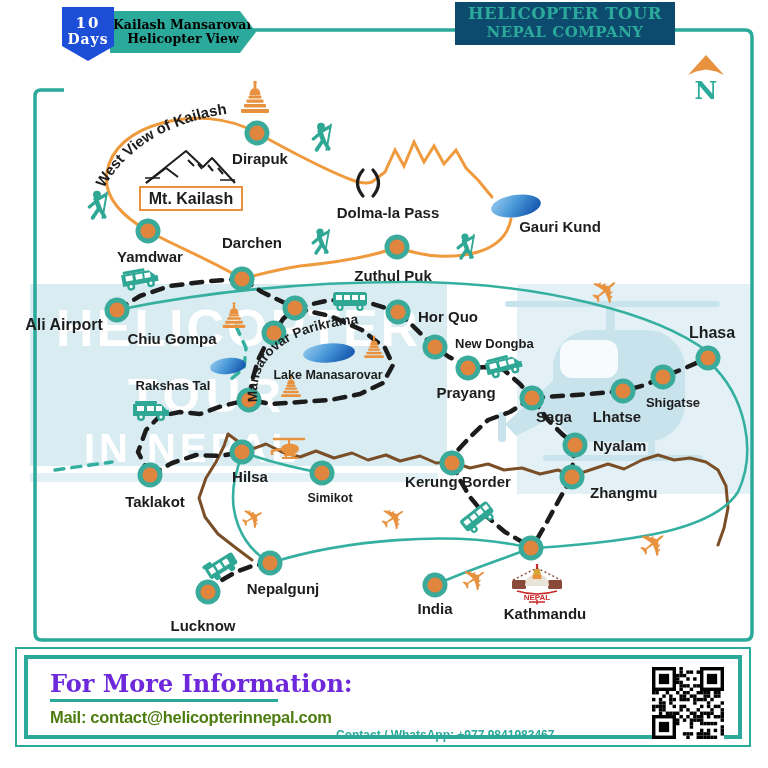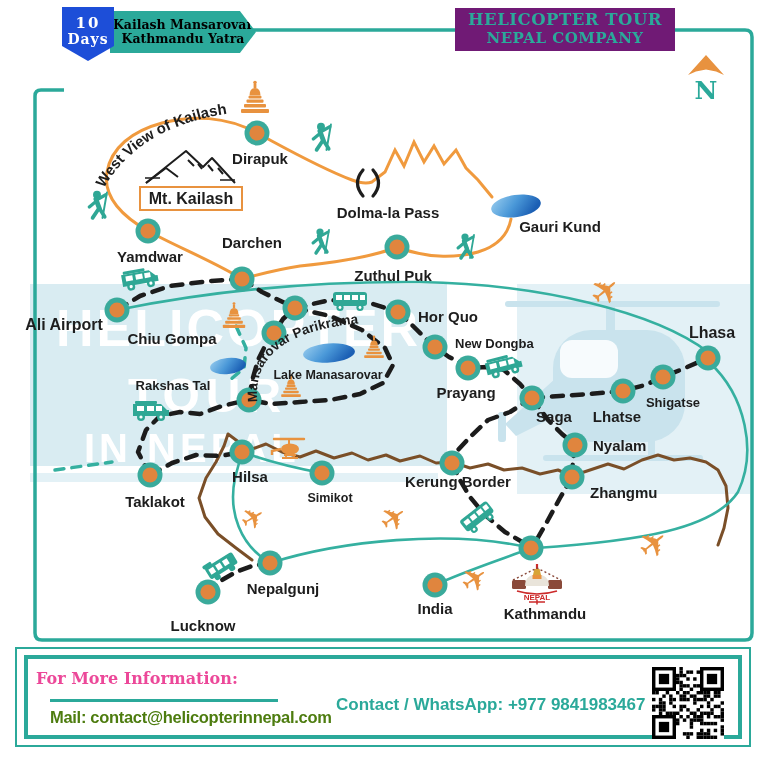--- a/index.html
+++ b/index.html
@@ -11,38 +11,38 @@
     background:#1d4ed8;clip-path:polygon(0 0,100% 0,100% 72%,50% 100%,0 72%);
     color:#fff;text-align:center;font-family:"DejaVu Serif",serif;font-weight:bold;}
   .days-badge .v{font-size:15px;letter-spacing:2px;margin-top:7px;}
   .days-badge .l{font-size:14px;letter-spacing:1px;margin-top:-1px;}
   .title-banner{position:absolute;left:110px;top:11px;width:146px;height:42px;z-index:4;
     background:#2ba99a;clip-path:polygon(0 0,89% 0,100% 50%,89% 100%,0 100%);
     display:flex;flex-direction:column;justify-content:center;align-items:center;
     color:#000000;font-family:"DejaVu Serif",serif;font-weight:bold;}
   .title-banner .b1{font-size:12.5px;line-height:14px;}
   .title-banner .b2{font-size:12.5px;line-height:14px;}
-  .company{position:absolute;left:455px;top:8px;width:220px;z-index:5;background:#701a75;
+  .company{position:absolute;left:455px;top:2px;width:220px;z-index:5;background:#0c4a6e;
     text-align:center;color:#2ba99a;font-family:"DejaVu Serif",serif;font-weight:bold;padding:2px 0 4px 0;}
   .company .c1{font-size:16.5px;letter-spacing:.5px;}
   .company .c2{font-size:15px;letter-spacing:.5px;}
   .compass{position:absolute;left:688px;top:55px;width:36px;z-index:5;text-align:center;}
   .compass .tri{width:36px;height:20px;background:#e8923f;
     clip-path:polygon(50% 0,100% 100%,78% 82%,50% 72%,22% 82%,0 100%);}
   .compass .n{color:#2ba99a;font-family:"DejaVu Serif",serif;font-weight:bold;font-size:25px;line-height:26px;margin-top:3px;}
   
   .footer-outer{position:absolute;left:15px;top:647px;width:732px;height:96px;z-index:5;
     border:2.5px solid #2ba99a;background:#fff;}
   .footer-inner{position:absolute;left:7px;top:6px;right:7px;bottom:6px;border:4px solid #2ba99a;}
-  .fi-title{position:absolute;left:8px;top:10px;color:#ec4899;font-family:"DejaVu Serif",serif;
-    font-weight:bold;font-size:16px;}
+  .fi-title{position:absolute;left:22px;top:10px;color:#6d28d9;font-family:"DejaVu Serif",serif;
+    font-weight:bold;font-size:24px;}
   .fi-underline{position:absolute;left:22px;top:40px;width:228px;height:2.5px;background:#2ba99a;}
   .fi-mail{position:absolute;left:22px;top:49px;color:#4d7c0f;font-weight:bold;font-size:16.5px;
     letter-spacing:-0.3px;}
-  .fi-contact{position:absolute;left:308px;top:36px;color:#2ba99a;font-weight:bold;font-size:17px;}
+  .fi-contact{position:absolute;left:308px;top:69px;color:#2ba99a;font-weight:bold;font-size:12px;}
   .qr-box{position:absolute;right:14px;top:8px;width:72px;height:72px;}
 </style>
 </head>
 <body>
 
 <div class="stage">
 
   <svg class="mapsvg" id="map-svg" width="768" height="768" viewBox="0 0 768 768">
       <defs>
   <linearGradient id="lakeg" x1="0" y1="0" x2="1" y2="0.4">
@@ -443,21 +443,21 @@
       <text x="328" y="379" font-size="12.5" font-weight="bold" fill="#1d1d1d" text-anchor="middle">Lake Manasarovar</text>
       <text x="537" y="600" font-size="8" font-weight="bold" fill="#cc2a2a" text-anchor="middle">NEPAL</text>
     </svg>
 
   <div class="days-badge">
     <div class="v">10</div>
     <div class="l">Days</div>
   </div>
   <div class="title-banner">
     <div class="b1">Kailash Mansarovar</div>
-    <div class="b2">Kathmandu Yatra</div>
+    <div class="b2">Helicopter View</div>
   </div>
   <div class="company">
     <div class="c1">HELICOPTER TOUR</div>
     <div class="c2">NEPAL COMPANY</div>
   </div>
   <div class="compass">
     <div class="tri"></div>
     <div class="n">N</div>
   </div>
 

